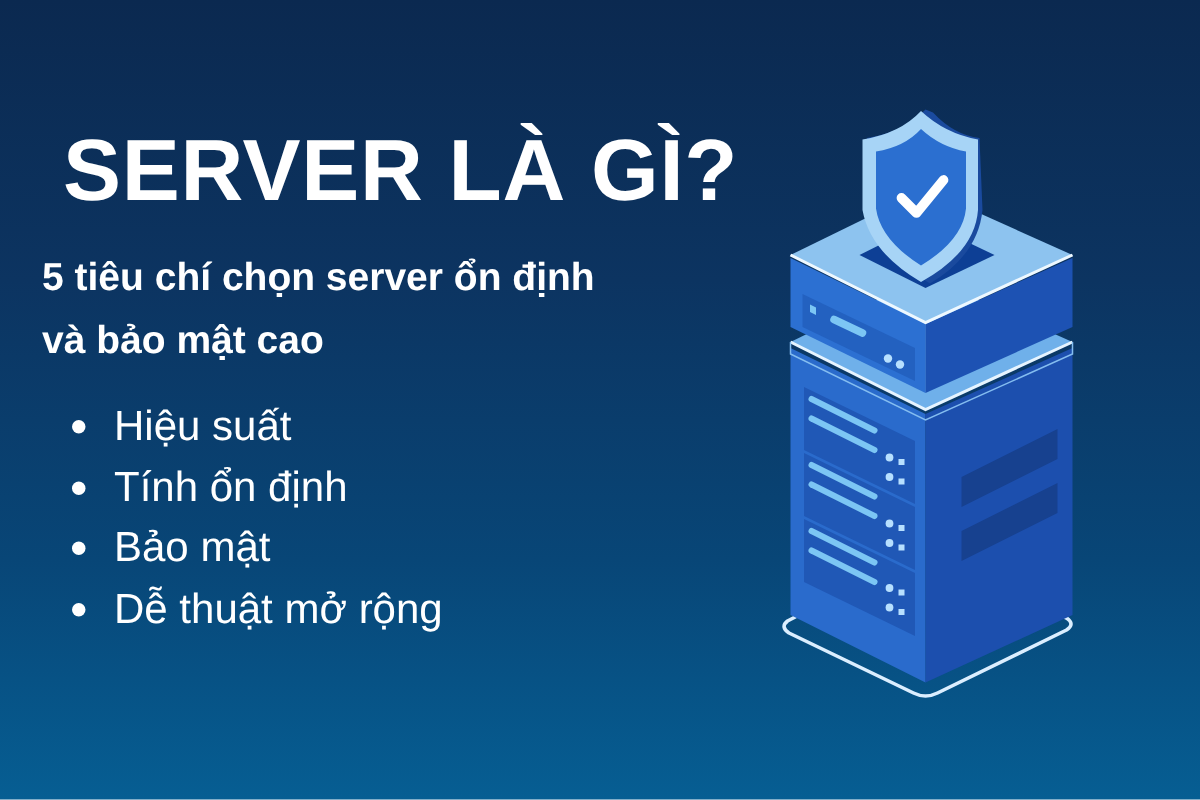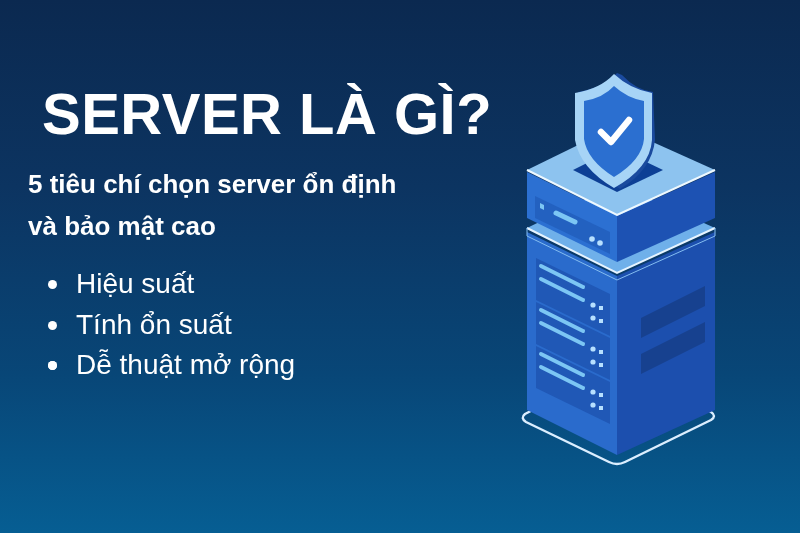--- a/index.html
+++ b/index.html
@@ -39,22 +39,22 @@
 
 <h1 class="title" style="margin:0;">SERVER LÀ GÌ?</h1>
 
 <div class="subtitle">
   <span>5 tiêu chí chọn server ổn định</span>
   <span>và bảo mật cao</span>
 </div>
 
 <ul class="bullets">
   <li><span class="dot"></span><span>Hiệu suất</span></li>
-  <li><span class="dot"></span><span>Tính ổn suất</span></li>
-  <li><span class="dot"></span></li>
+  <li><span class="dot"></span><span>Tính ổn định</span></li>
+  <li><span class="dot"></span><span>Bảo mật</span></li>
   <li><span class="dot"></span><span>Dễ thuật mở rộng</span></li>
 </ul>
 
 <svg class="art" viewBox="500 60 260 420" xmlns="http://www.w3.org/2000/svg">
 
   <g>
     <path d="M548 402 L525 414 Q520 418 526 422 L609 462 Q617 466 625 462 L711 420 Q717 416 711 412 L690 402" fill="none" stroke="#dbeeff" stroke-width="2.4" stroke-linejoin="round"></path>
   </g>
 
   <g>

